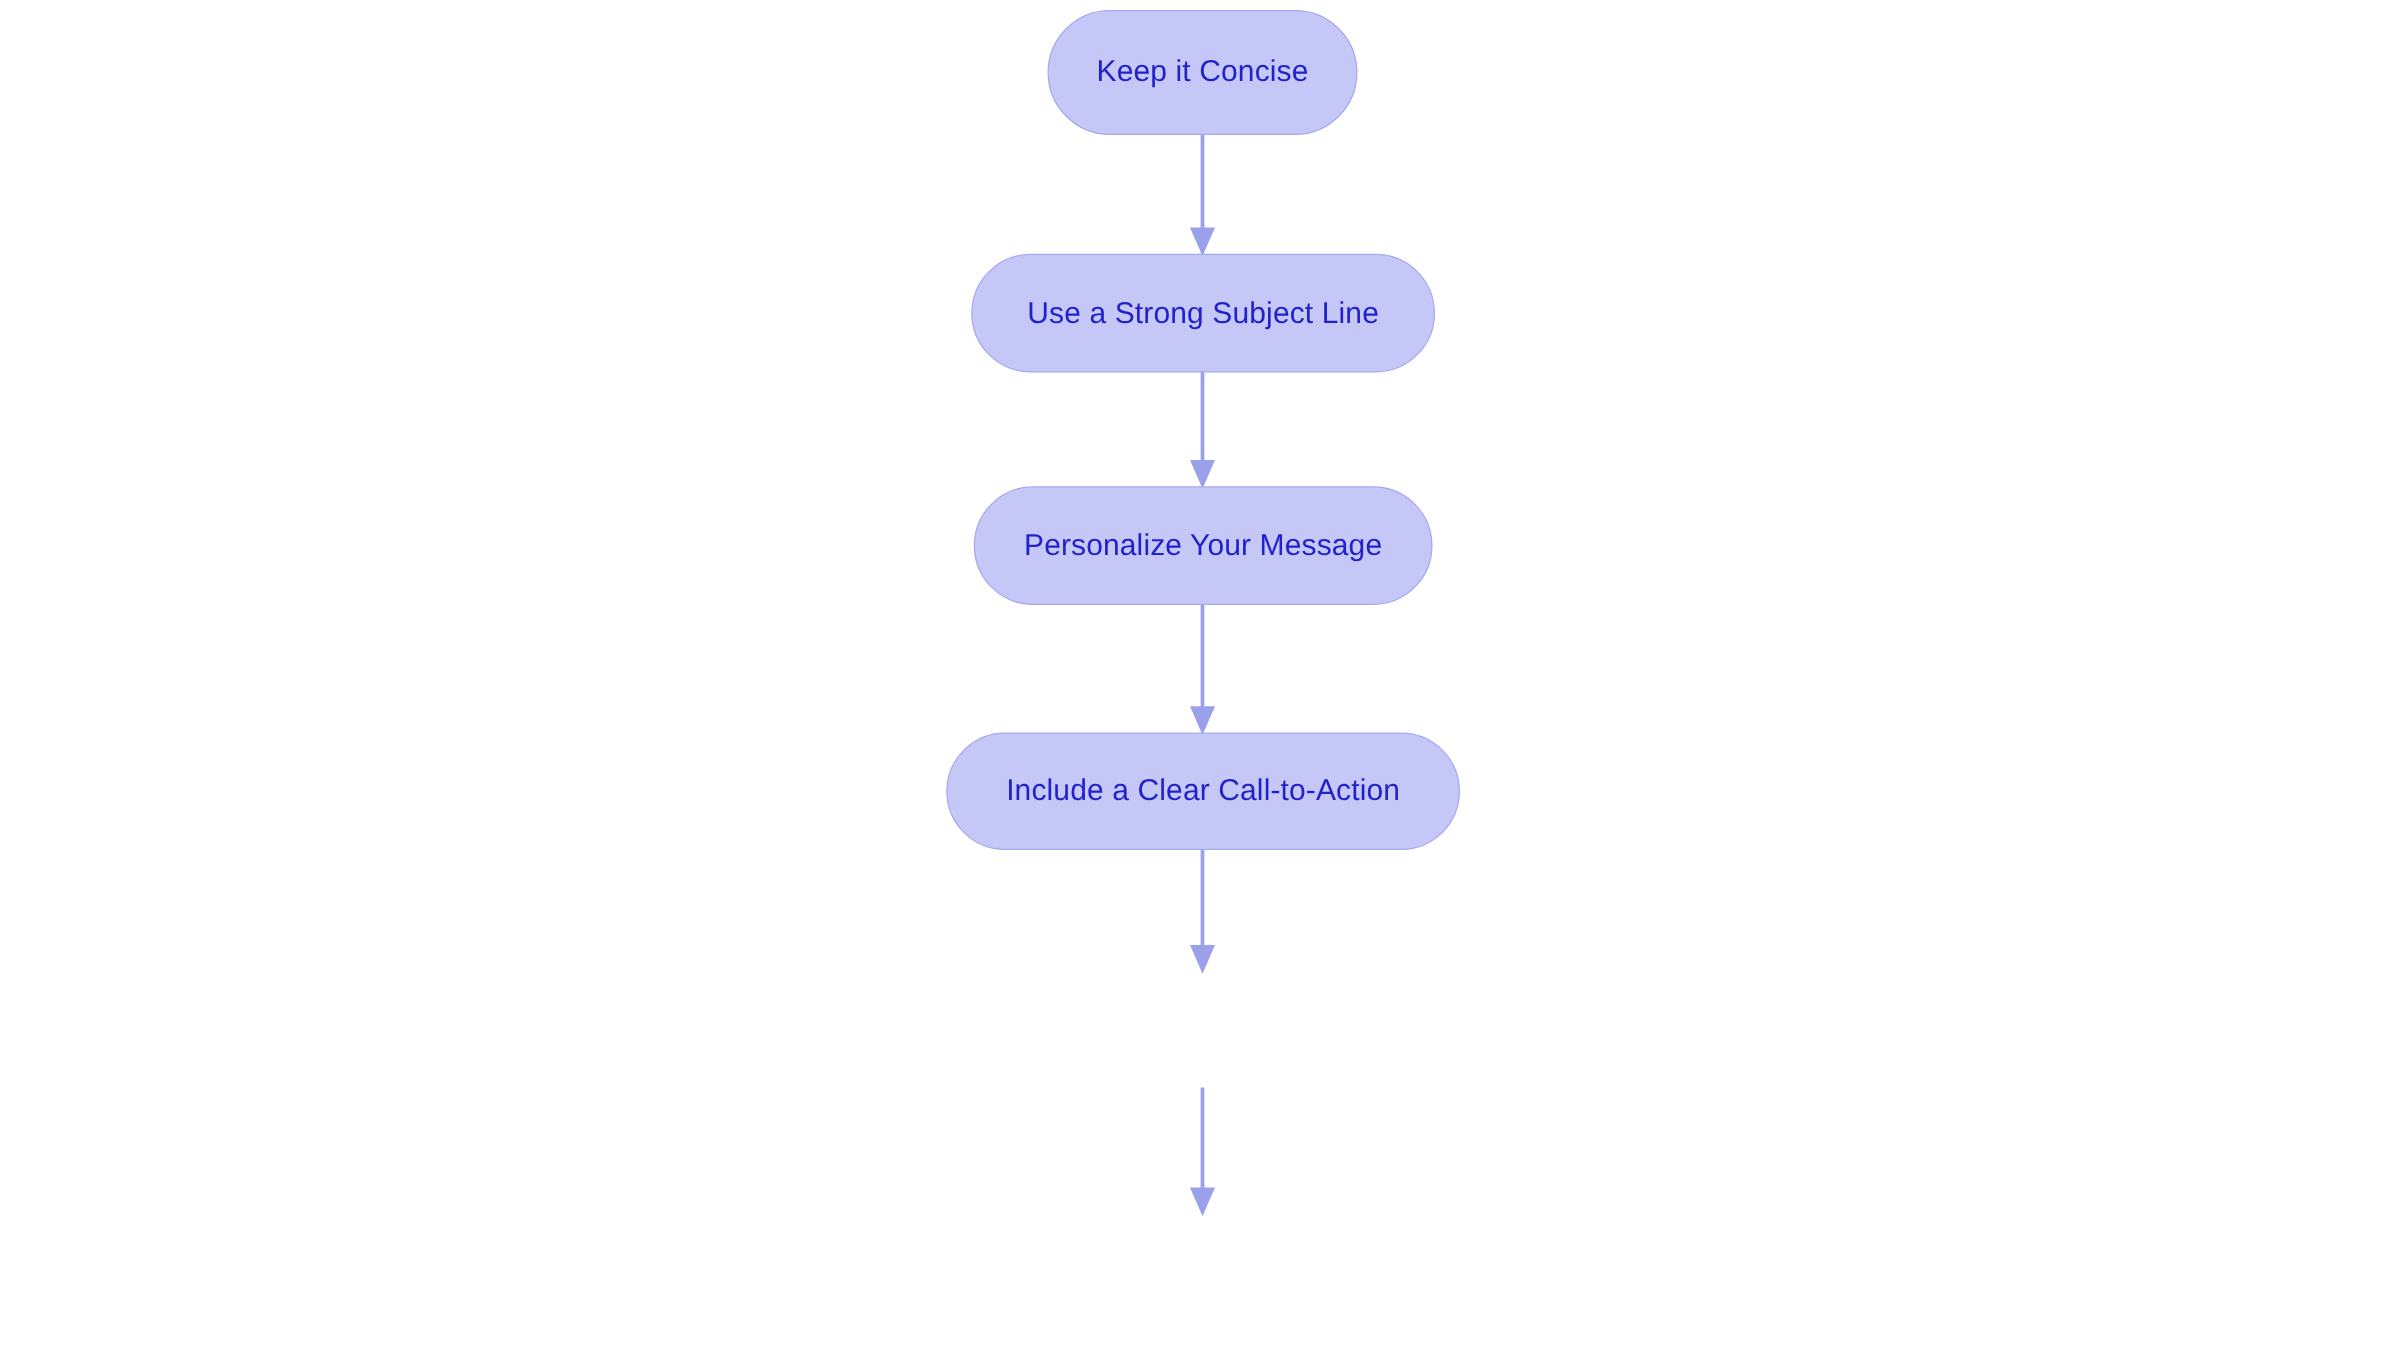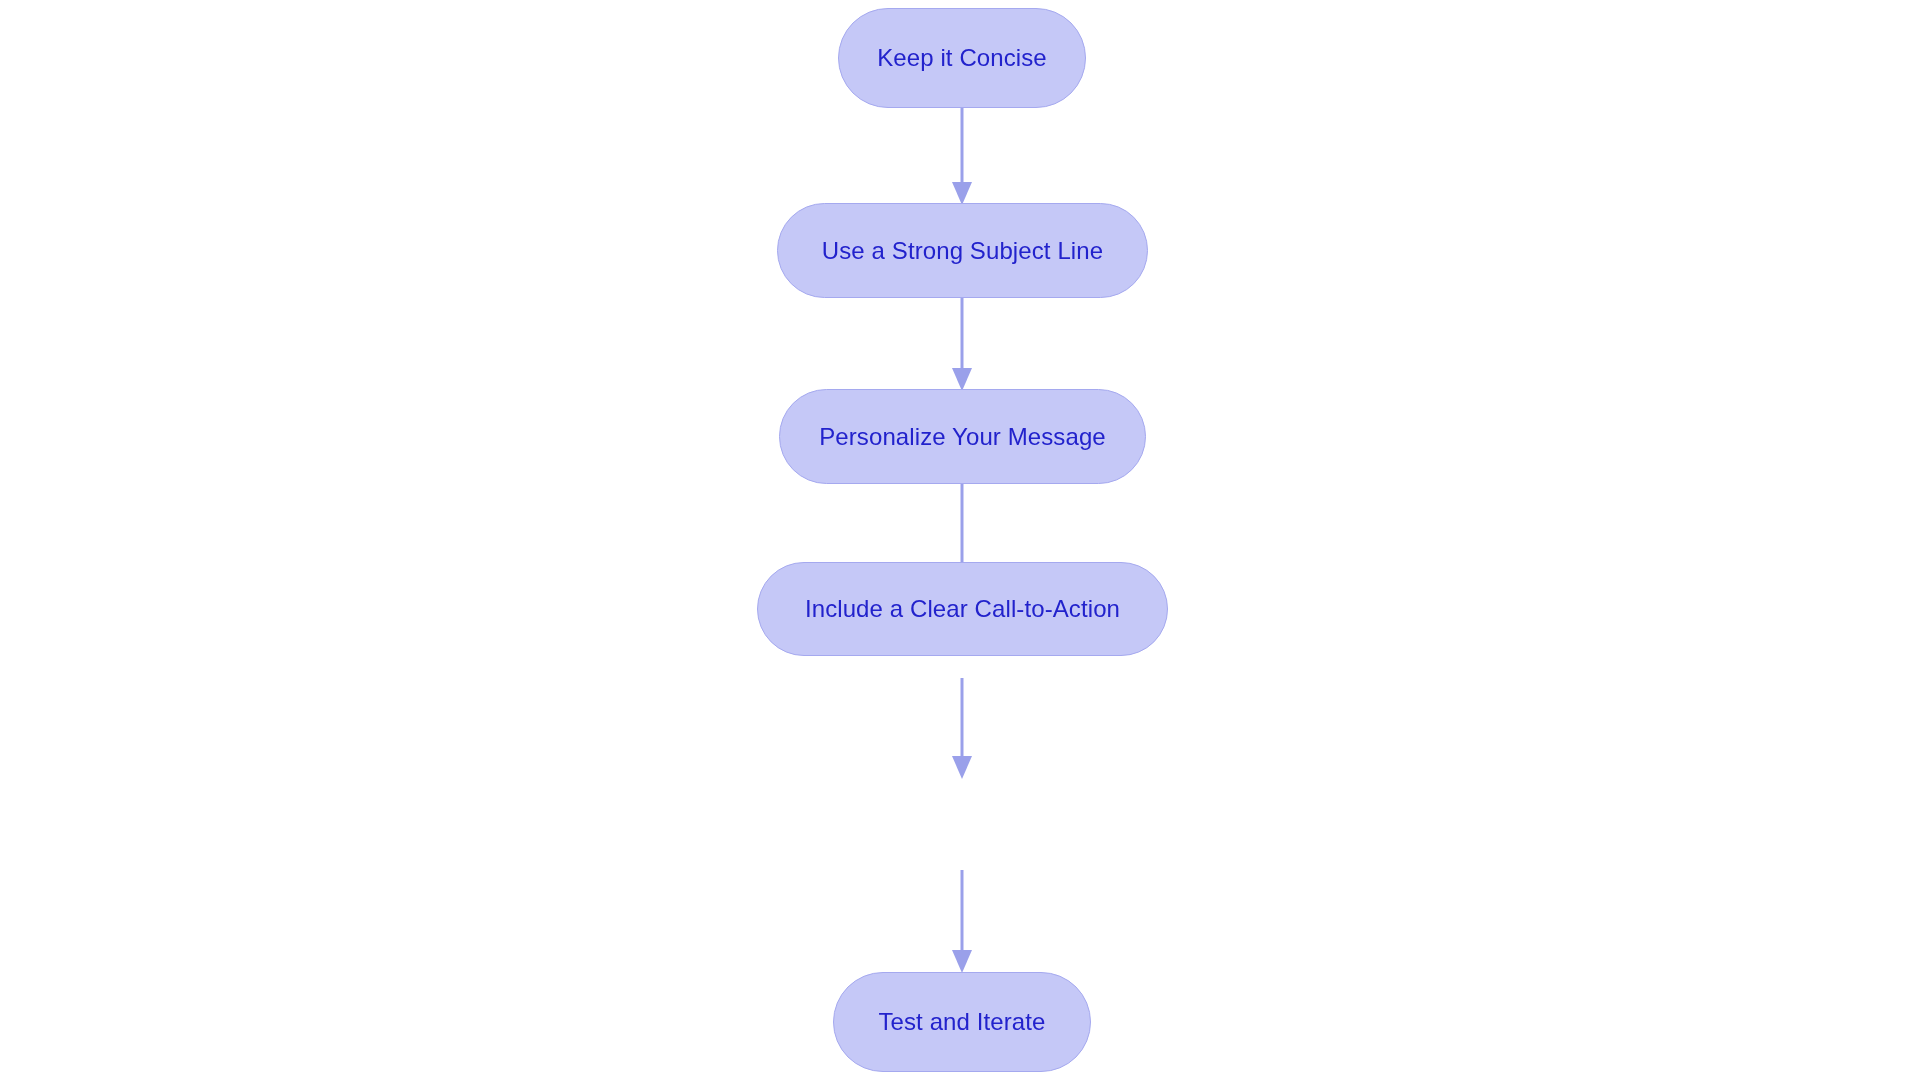--- a/index.html
+++ b/index.html
@@ -102,22 +102,19 @@
   </div>
 
   <div class="flow-node" style="left:777px; top:203px; width:371px; height:95px;">
     <span class="node-label">Use a Strong Subject Line</span>
   </div>
 
   <div class="flow-node" style="left:779px; top:389px; width:367px; height:95px;">
     <span class="node-label">Personalize Your Message</span>
   </div>
 
-  <div class="flow-node" style="left:757px; top:562px; width:411px; height:94px;">
+  <div class="flow-node" style="left:757px; top:586px; width:411px; height:94px;">
     <span class="node-label">Include a Clear Call-to-Action</span>
   </div>
 
 
-  <div class="flow-node" style="left:833px; top:972px; width:258px; height:100px;">
-    <span class="node-label">Test and Iterate</span>
-  </div>
 
 </div>
 
 </body></html>

